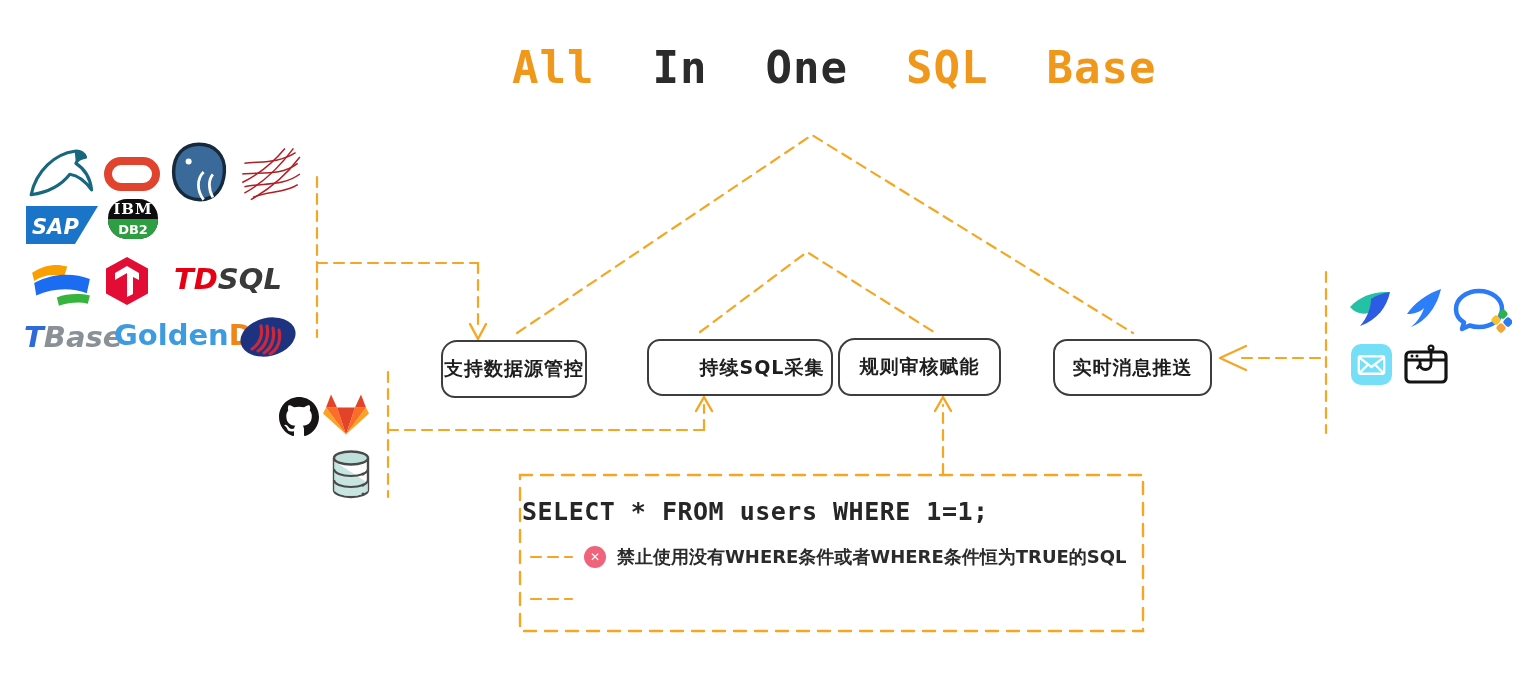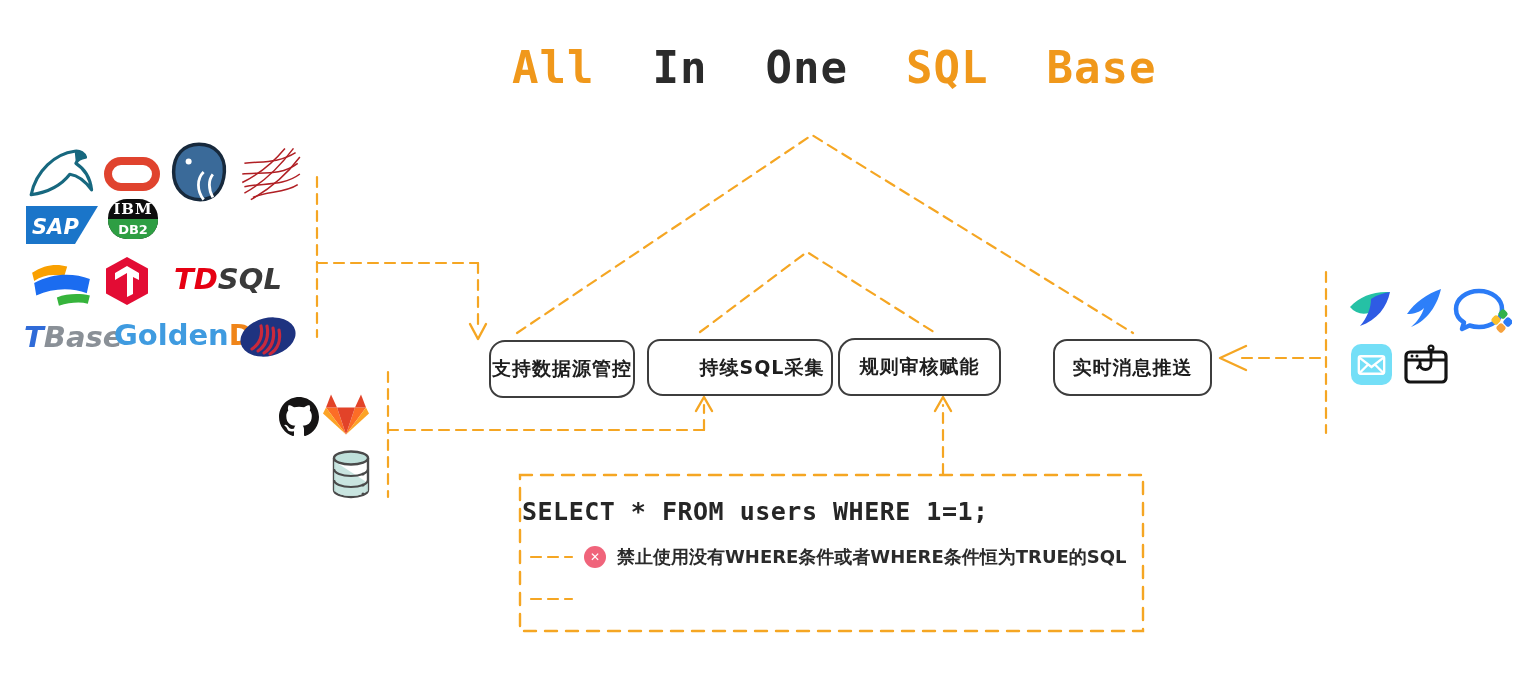--- a/index.html
+++ b/index.html
@@ -101,21 +101,21 @@
   </svg>
 
   <div class="title">
     <span class="w-orange">All</span>
     <span class="w-ink">In</span>
     <span class="w-ink">One</span>
     <span class="w-orange">SQL</span>
     <span class="w-orange">Base</span>
   </div>
 
-  <div class="flow-box r1" style="left:441px;top:340px;width:142px;height:54px;margin-left:48px;">
+  <div class="flow-box r1" style="left:441px;top:340px;width:142px;height:54px;">
     <span>支持数据源管控</span>
   </div>
   <div class="flow-box r2" style="left:647px;top:339px;width:138px;height:53px;padding-left:44px;">
     <span>持续SQL采集</span>
   </div>
   <div class="flow-box r4" style="left:1053px;top:339px;width:155px;height:53px;">
     <span>实时消息推送</span>
   </div>
   <div class="flow-box r3" style="left:838px;top:338px;width:159px;height:54px;">
     <span>规则审核赋能</span>

